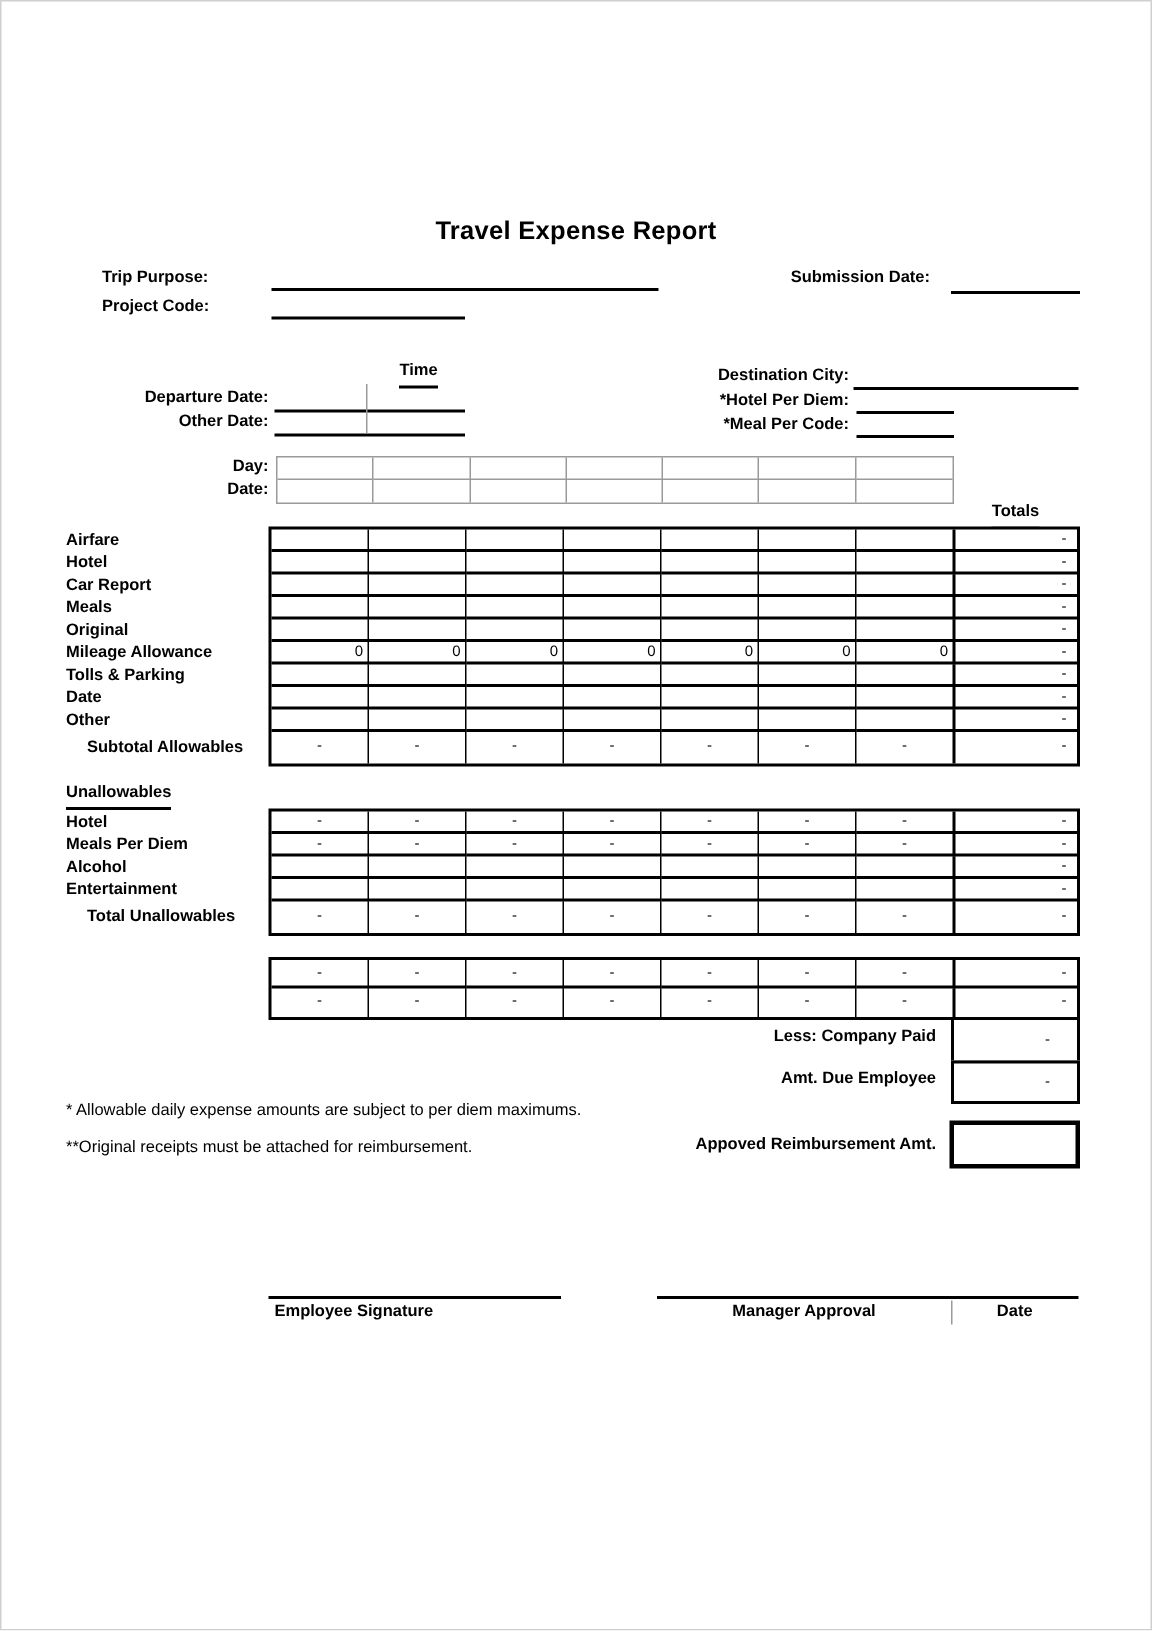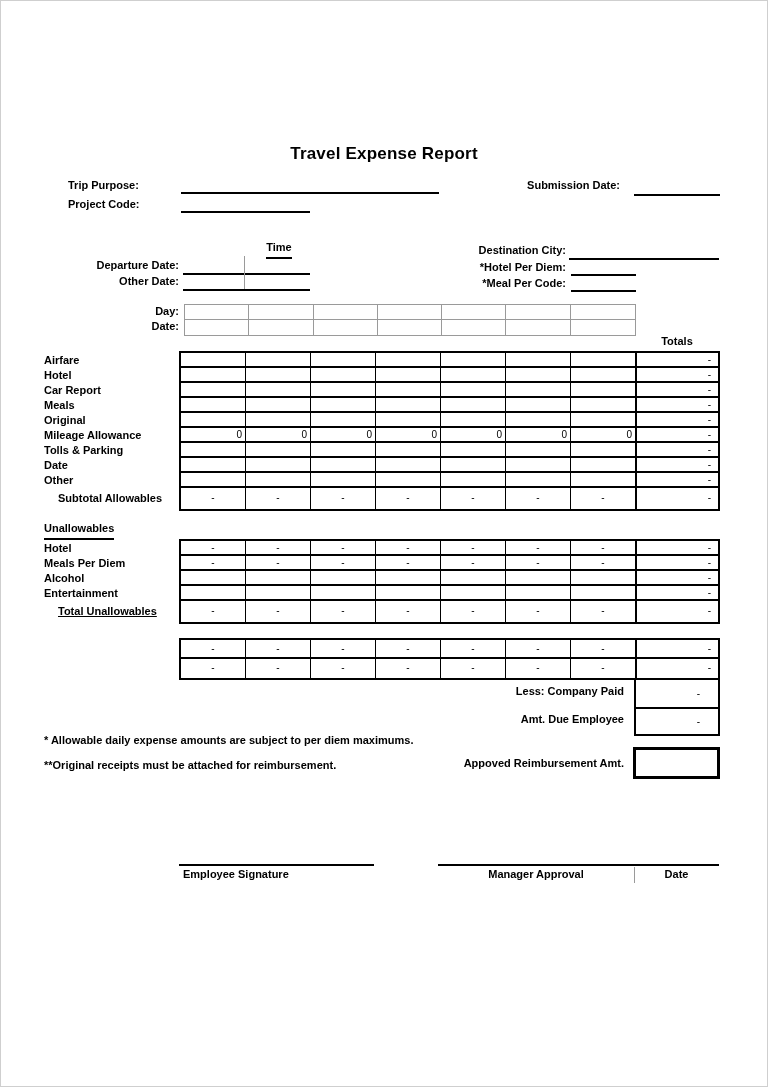--- a/index.html
+++ b/index.html
@@ -8,21 +8,21 @@
     border:1px solid #cfcfcf; box-sizing:border-box; overflow:hidden;
     font-family:"Liberation Sans", sans-serif; color:#000;
   }
   .title {
     position:absolute; top:143px; left:0; width:100%; text-align:center;
     font-size:17px; font-weight:bold; letter-spacing:0.2px;
   }
   .flabel {
     position:absolute; font-size:11px; font-weight:bold; white-space:nowrap; line-height:13px;
   }
-  .note { position:absolute; font-size:11px; font-weight:bold; white-space:nowrap; }
+  .note { position:absolute; font-size:11px; font-weight:normal; white-space:nowrap; }
   .fline { position:absolute; height:2px; background:#000; }
   .vdiv { position:absolute; width:1px; background:#9a9a9a; }
   .ul2 { border-bottom:2px solid #000; padding-bottom:4px; }
 
   
   .ddgrid {
     position:absolute; left:183px; top:303px; width:452px;
     display:grid; grid-template-columns:repeat(7,1fr);
     border:1px solid #9a9a9a; box-sizing:border-box; background:#fff;
   }
@@ -200,21 +200,21 @@
       <div class="ec dash" style="height: 21px; line-height: 19px;">-</div>
       <div class="ec tot" style="height: 21px; line-height: 19px;">-</div>
     </div>
 
   <div class="flabel" style="left:43px;top:521px"><span class="ul2">Unallowables</span></div>
   <div class="rowlabs" id="unallow-labels" style="top:540px">
       <div class="rowlab" style="height: 15px; line-height: 15px;">Hotel</div>
       <div class="rowlab" style="height: 15px; line-height: 15px;">Meals Per Diem</div>
       <div class="rowlab" style="height: 15px; line-height: 15px;">Alcohol</div>
       <div class="rowlab" style="height: 15px; line-height: 15px;">Entertainment</div>
-      <div class="rowlab sub" style="height: 21px; line-height: 21px; text-decoration: underline;">Total Unallowables</div>
+      <div class="rowlab sub" style="height: 21px; line-height: 21px;">Total Unallowables</div>
     </div>
   <div class="etable" id="unallow-table" style="top:538px">
       <div class="ec dash" style="height: 15px; line-height: 13px;">-</div>
       <div class="ec dash" style="height: 15px; line-height: 13px;">-</div>
       <div class="ec dash" style="height: 15px; line-height: 13px;">-</div>
       <div class="ec dash" style="height: 15px; line-height: 13px;">-</div>
       <div class="ec dash" style="height: 15px; line-height: 13px;">-</div>
       <div class="ec dash" style="height: 15px; line-height: 13px;">-</div>
       <div class="ec dash" style="height: 15px; line-height: 13px;">-</div>
       <div class="ec tot" style="height: 15px; line-height: 13px;">-</div>

